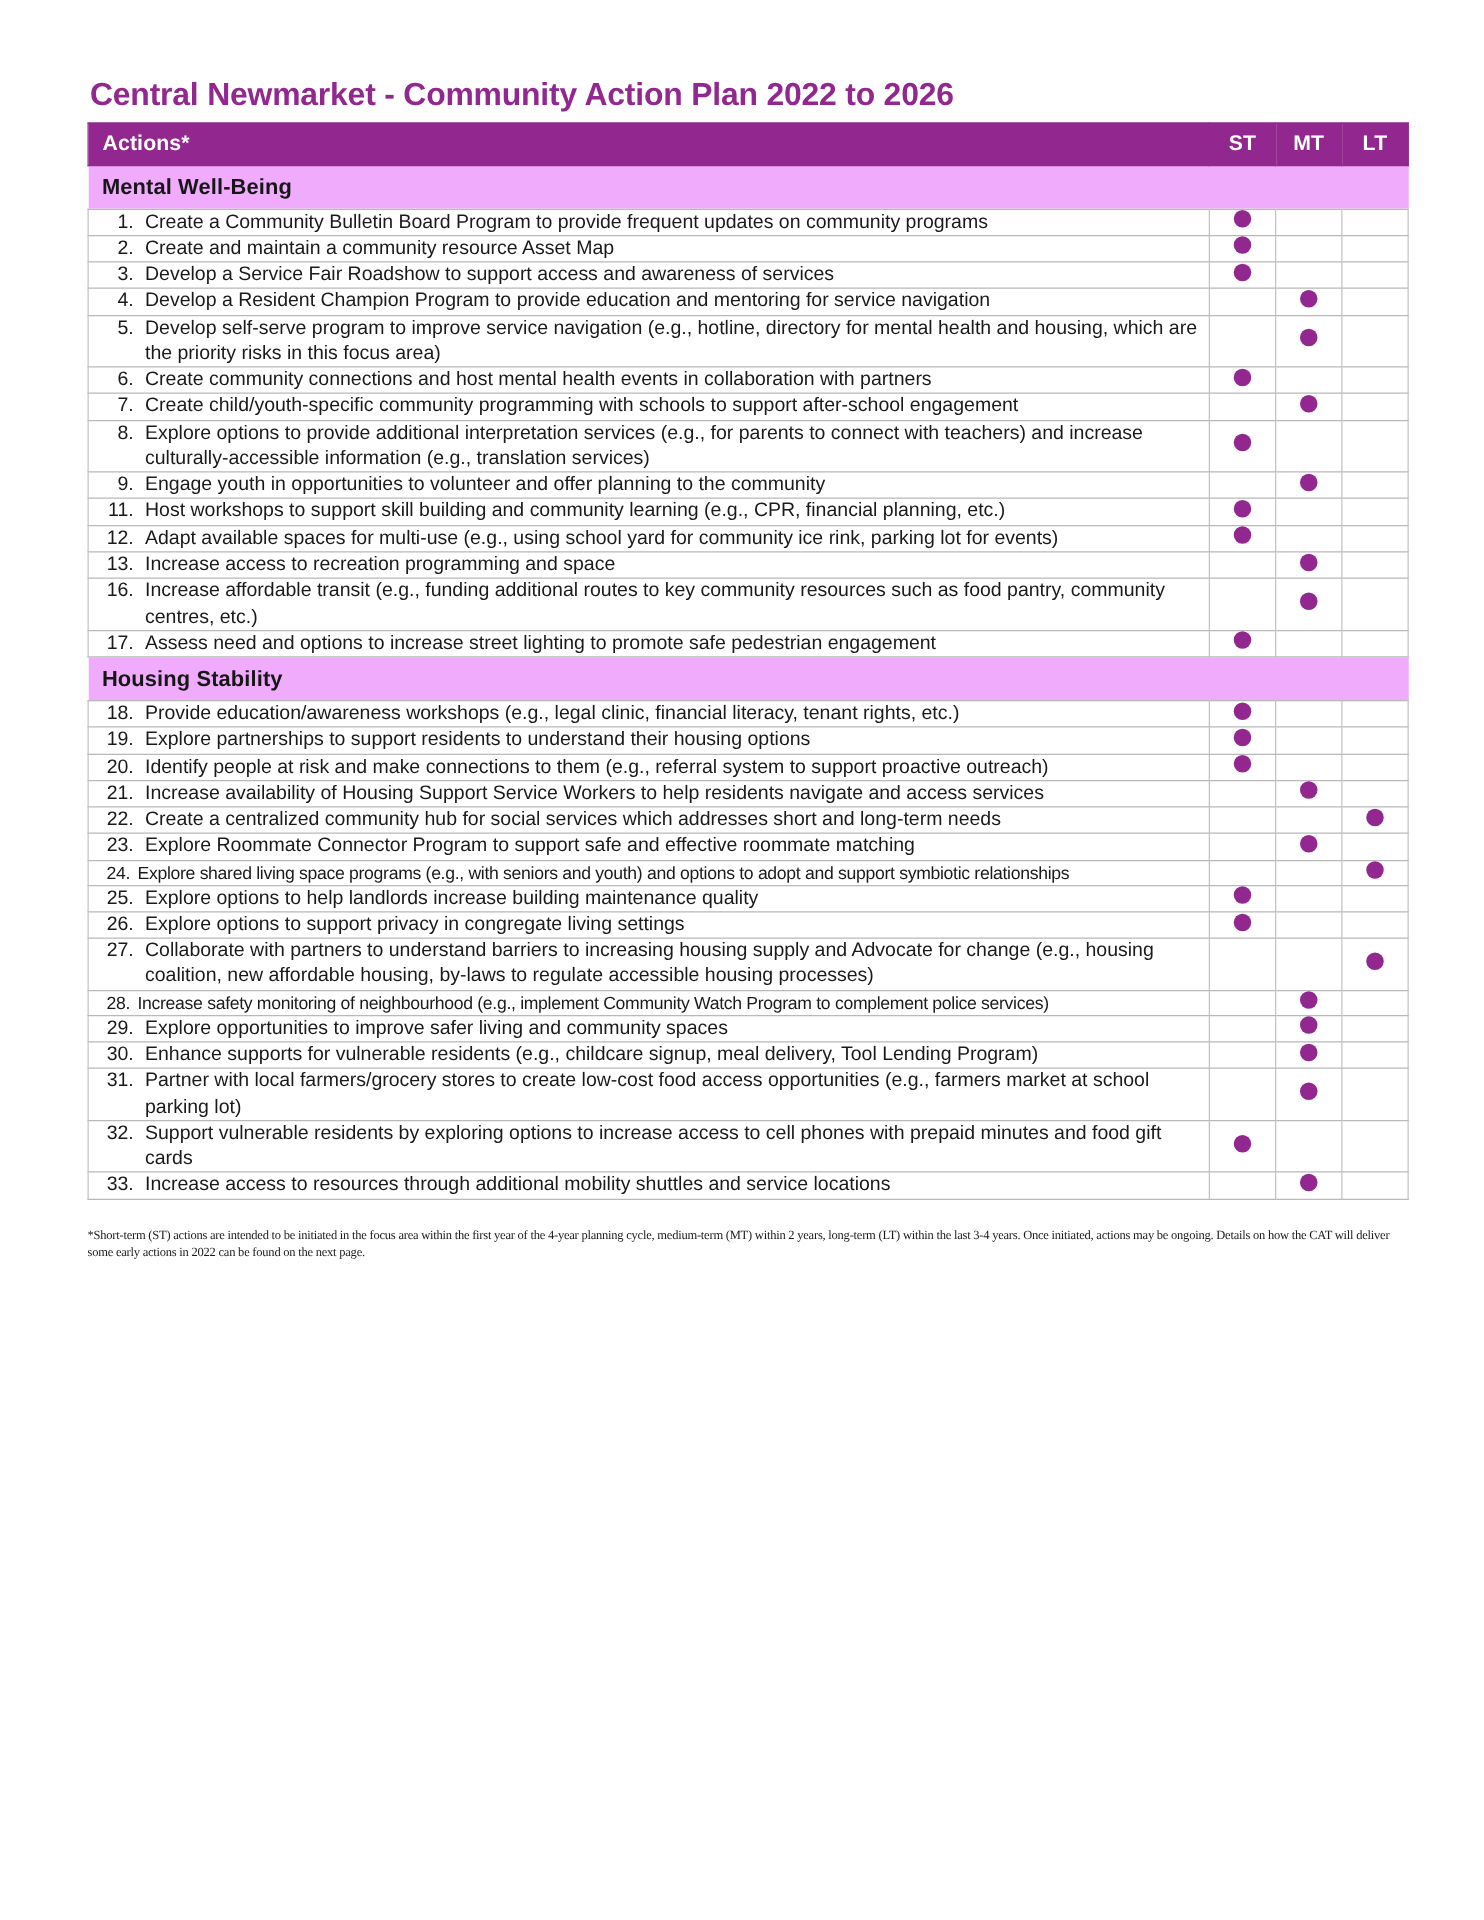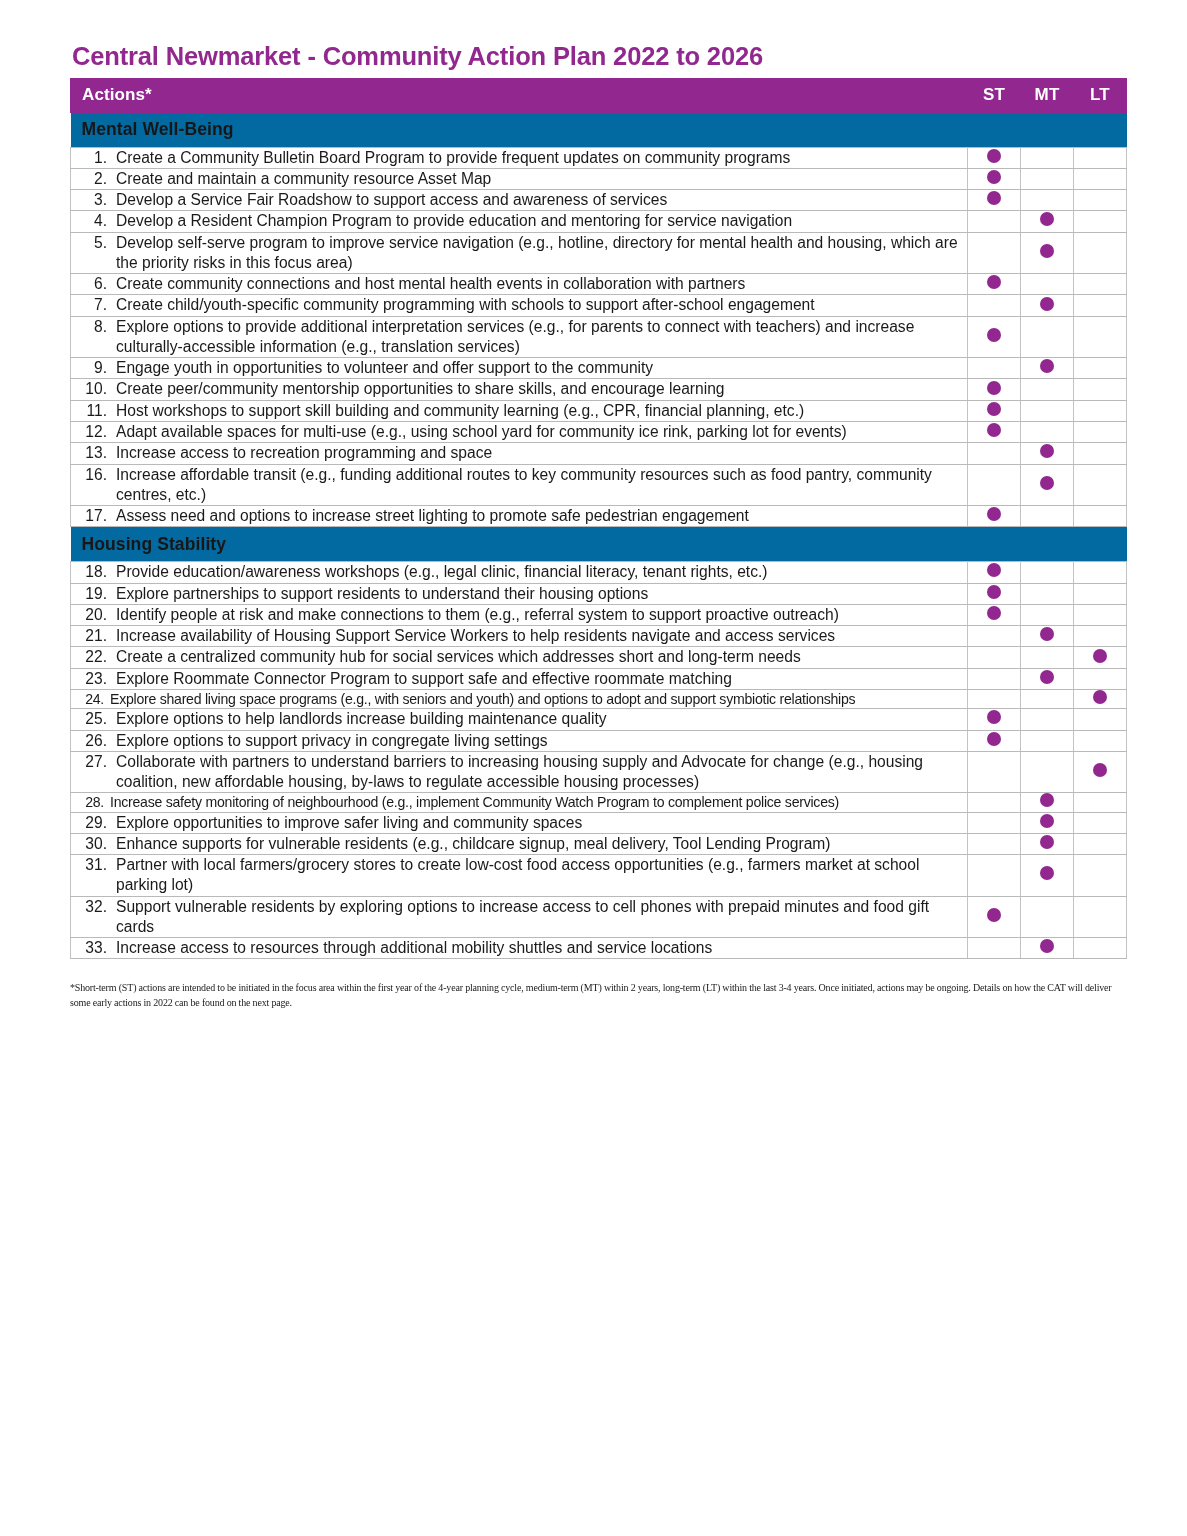--- a/index.html
+++ b/index.html
@@ -12,21 +12,21 @@
     height: 1536px;
     font-family: "Liberation Sans", sans-serif;
     color: #1a1a1a;
     -webkit-font-smoothing: antialiased;
   }
   .page {
     position: relative;
     width: 1187px;
     height: 1536px;
     box-sizing: border-box;
-    padding: 42px 70px 0 70px;
+    padding: 62px 70px 0 70px;
   }
   .doc-title {
     font-size: 25.5px;
     font-weight: 600;
     color: #92288F;
     letter-spacing: -0.15px;
     line-height: 1.12;
     margin: 0 0 7px 2px;
     white-space: nowrap;
   }
@@ -60,21 +60,21 @@
   }
   thead th.h-term {
     text-align: center;
     border-left: 1px solid #d9a8d7;
     letter-spacing: 0.2px;
     margin-top: 24px;
   }
 
   
   tr.section td {
-    background: #0369a1;
+    background: #f0abfc;
     height: 34px;
     padding: 0 0 0 11px;
     border: none;
     font-weight: 700;
     font-size: 17.5px;
     color: #171717;
     letter-spacing: 0.1px;
     vertical-align: middle;
   }
 
@@ -246,36 +246,25 @@
             </div>
           </td>
           <td class="mark"><span class="dot"></span></td>
           <td class="mark"></td>
           <td class="mark"></td>
         </tr>
         <tr class="item">
           <td class="action">
             <div class="act-wrap">
               <span class="act-num">9.</span>
-              <span class="act-text">Engage youth in opportunities to volunteer and offer support to the community</span>
-            </div>
-          </td>
-          <td class="mark"></td>
-          <td class="mark"><span class="dot"></span></td>
-          <td class="mark"></td>
-        </tr>
-        <tr class="item">
-          <td class="action">
-            <div class="act-wrap">
-              <span class="act-num">10.</span>
-              <span class="act-text">Create peer/community mentorship opportunities to share skills, and encourage learning</span>
-            </div>
-          </td>
-          <td class="mark"><span class="dot"></span></td>
-          <td class="mark"></td>
+              <span class="act-text">Engage youth in opportunities to volunteer and offer planning to the community</span>
+            </div>
+          </td>
+          <td class="mark"></td>
+          <td class="mark"><span class="dot"></span></td>
           <td class="mark"></td>
         </tr>
         <tr class="item">
           <td class="action">
             <div class="act-wrap">
               <span class="act-num">11.</span>
               <span class="act-text">Host workshops to support skill building and community learning (e.g., CPR, financial planning, etc.)</span>
             </div>
           </td>
           <td class="mark"><span class="dot"></span></td>

